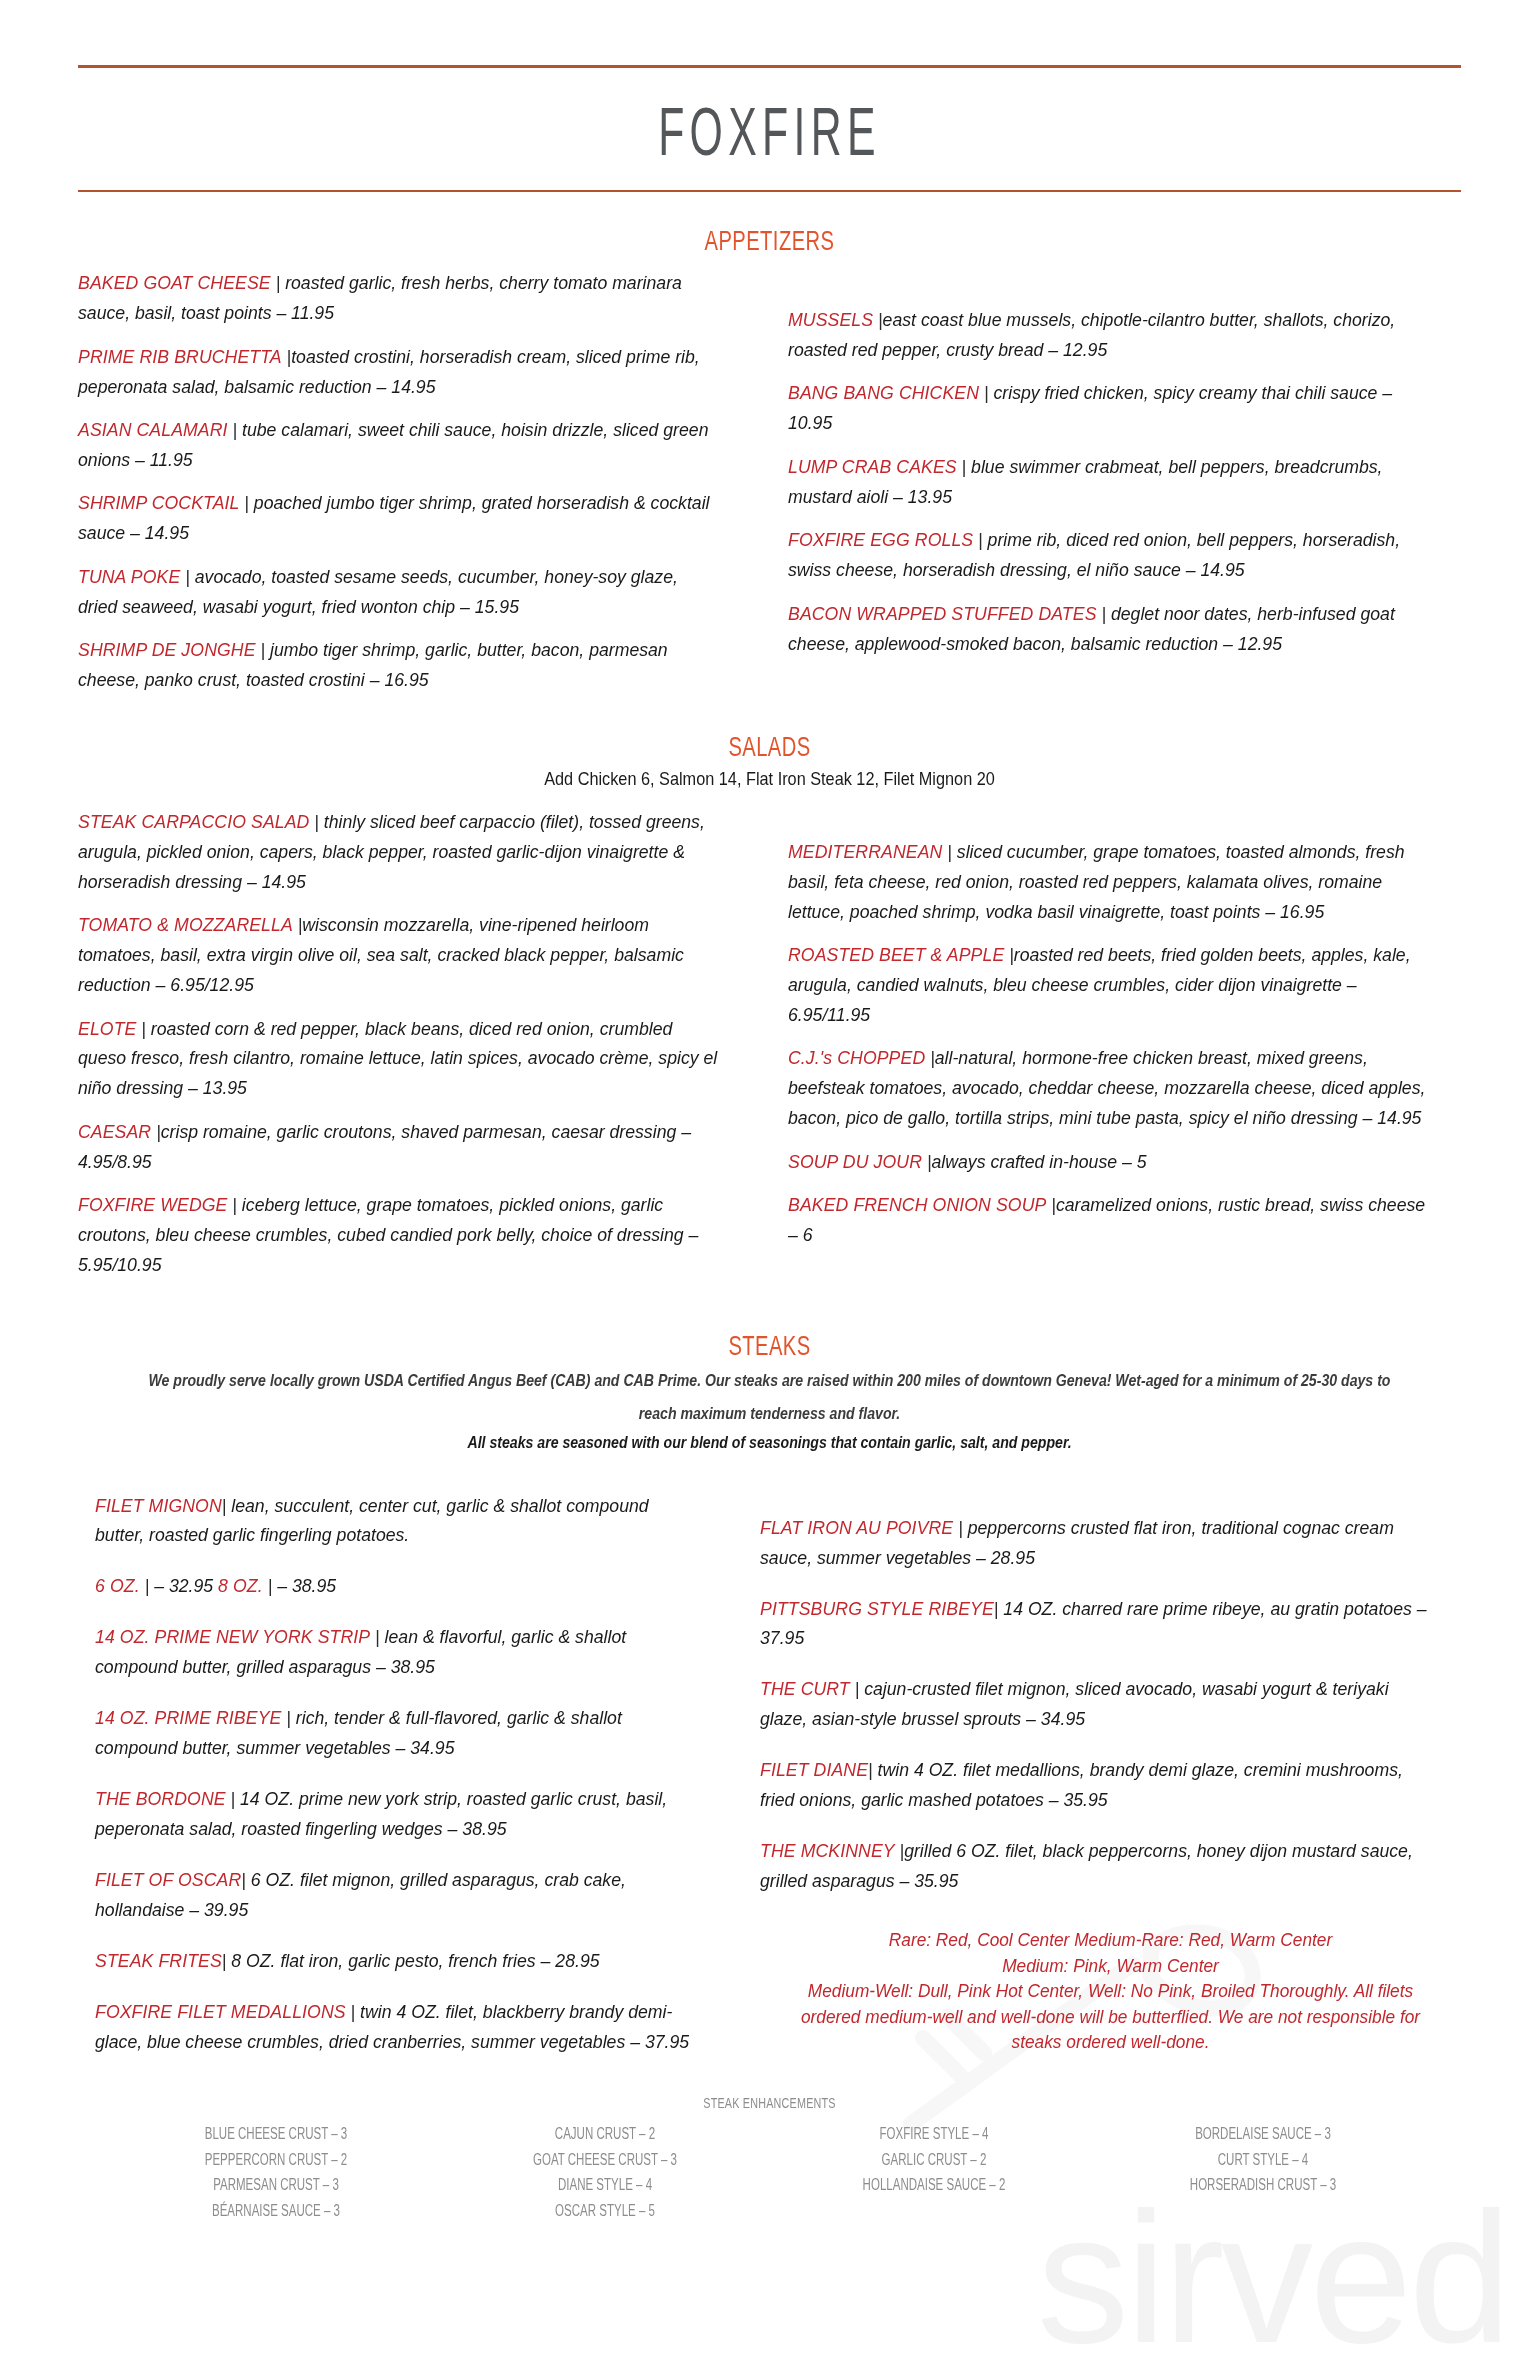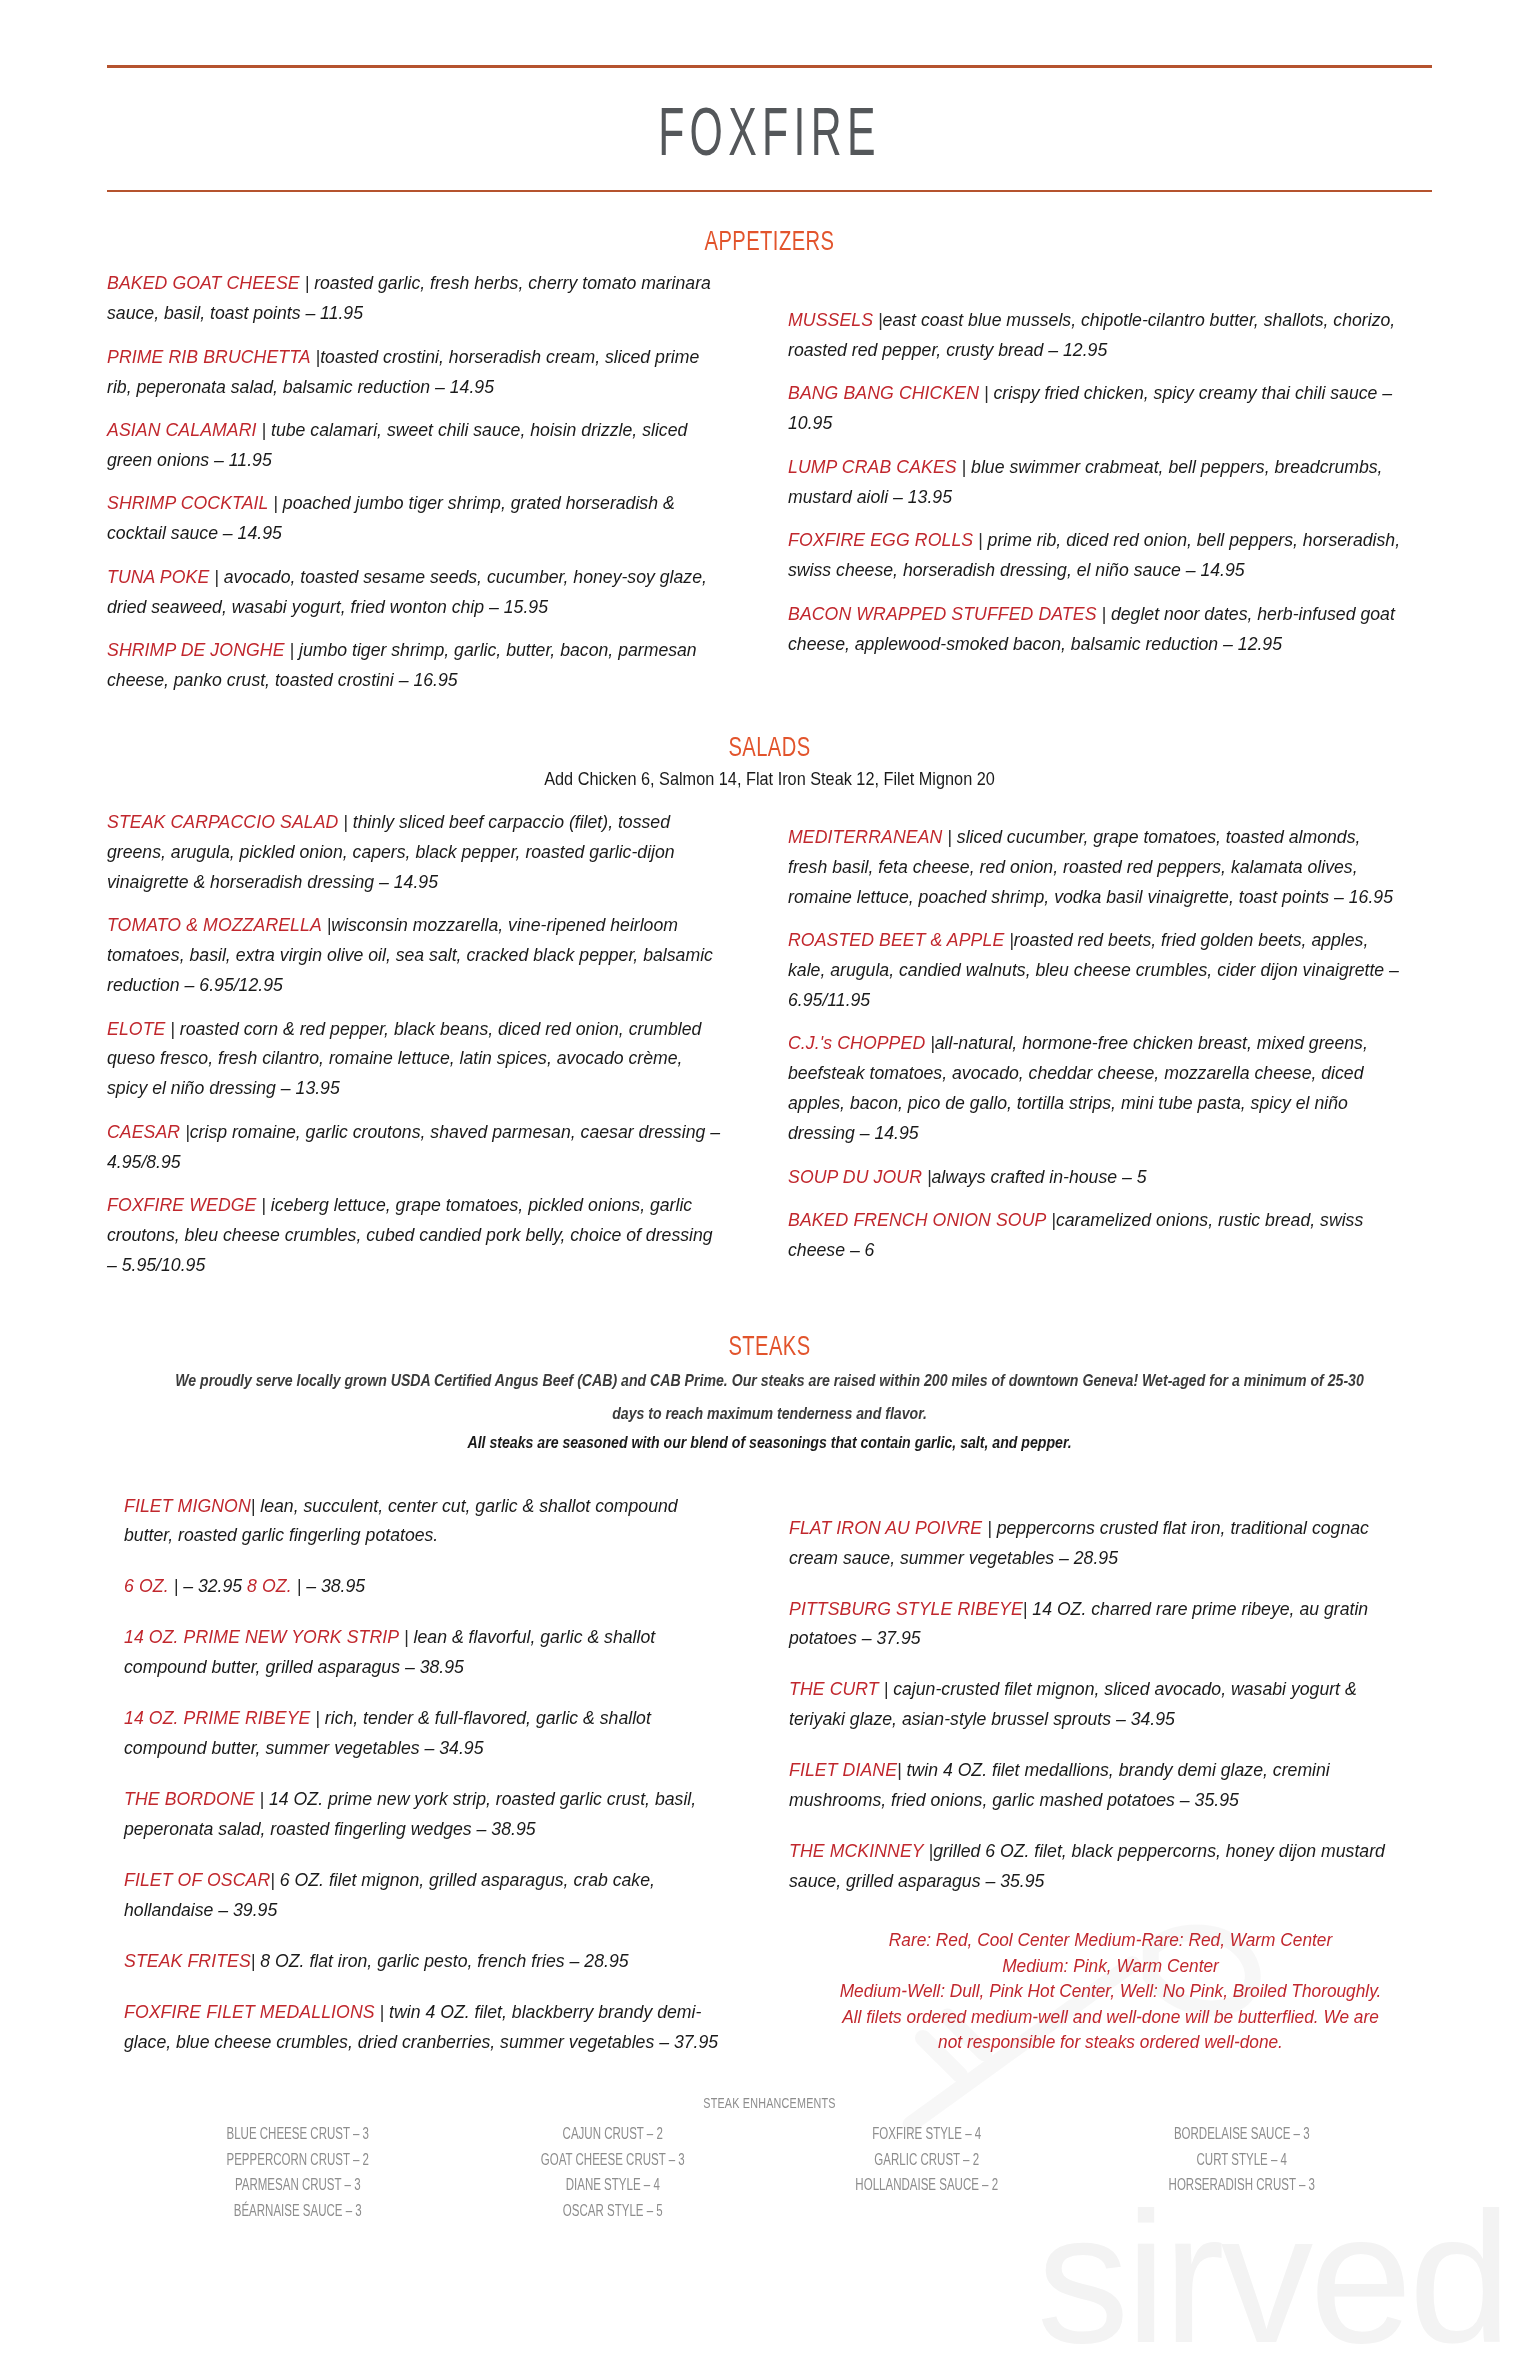--- a/index.html
+++ b/index.html
@@ -36,21 +36,21 @@
     right: 259px;
     bottom: 228px;
     width: 394px;
     height: 259px;
     z-index: 0;
     opacity: 0.5;
   }
   .content {
     position: relative;
     z-index: 2;
-    padding: 0 107px;
+    padding: 0 78px;
   }
   
   .rule {
     height: 2.5px;
     background: #b5532e;
     width: 100%;
   }
   .rule-top { margin-top: 65px; }
   .brand {
     text-align: center;

